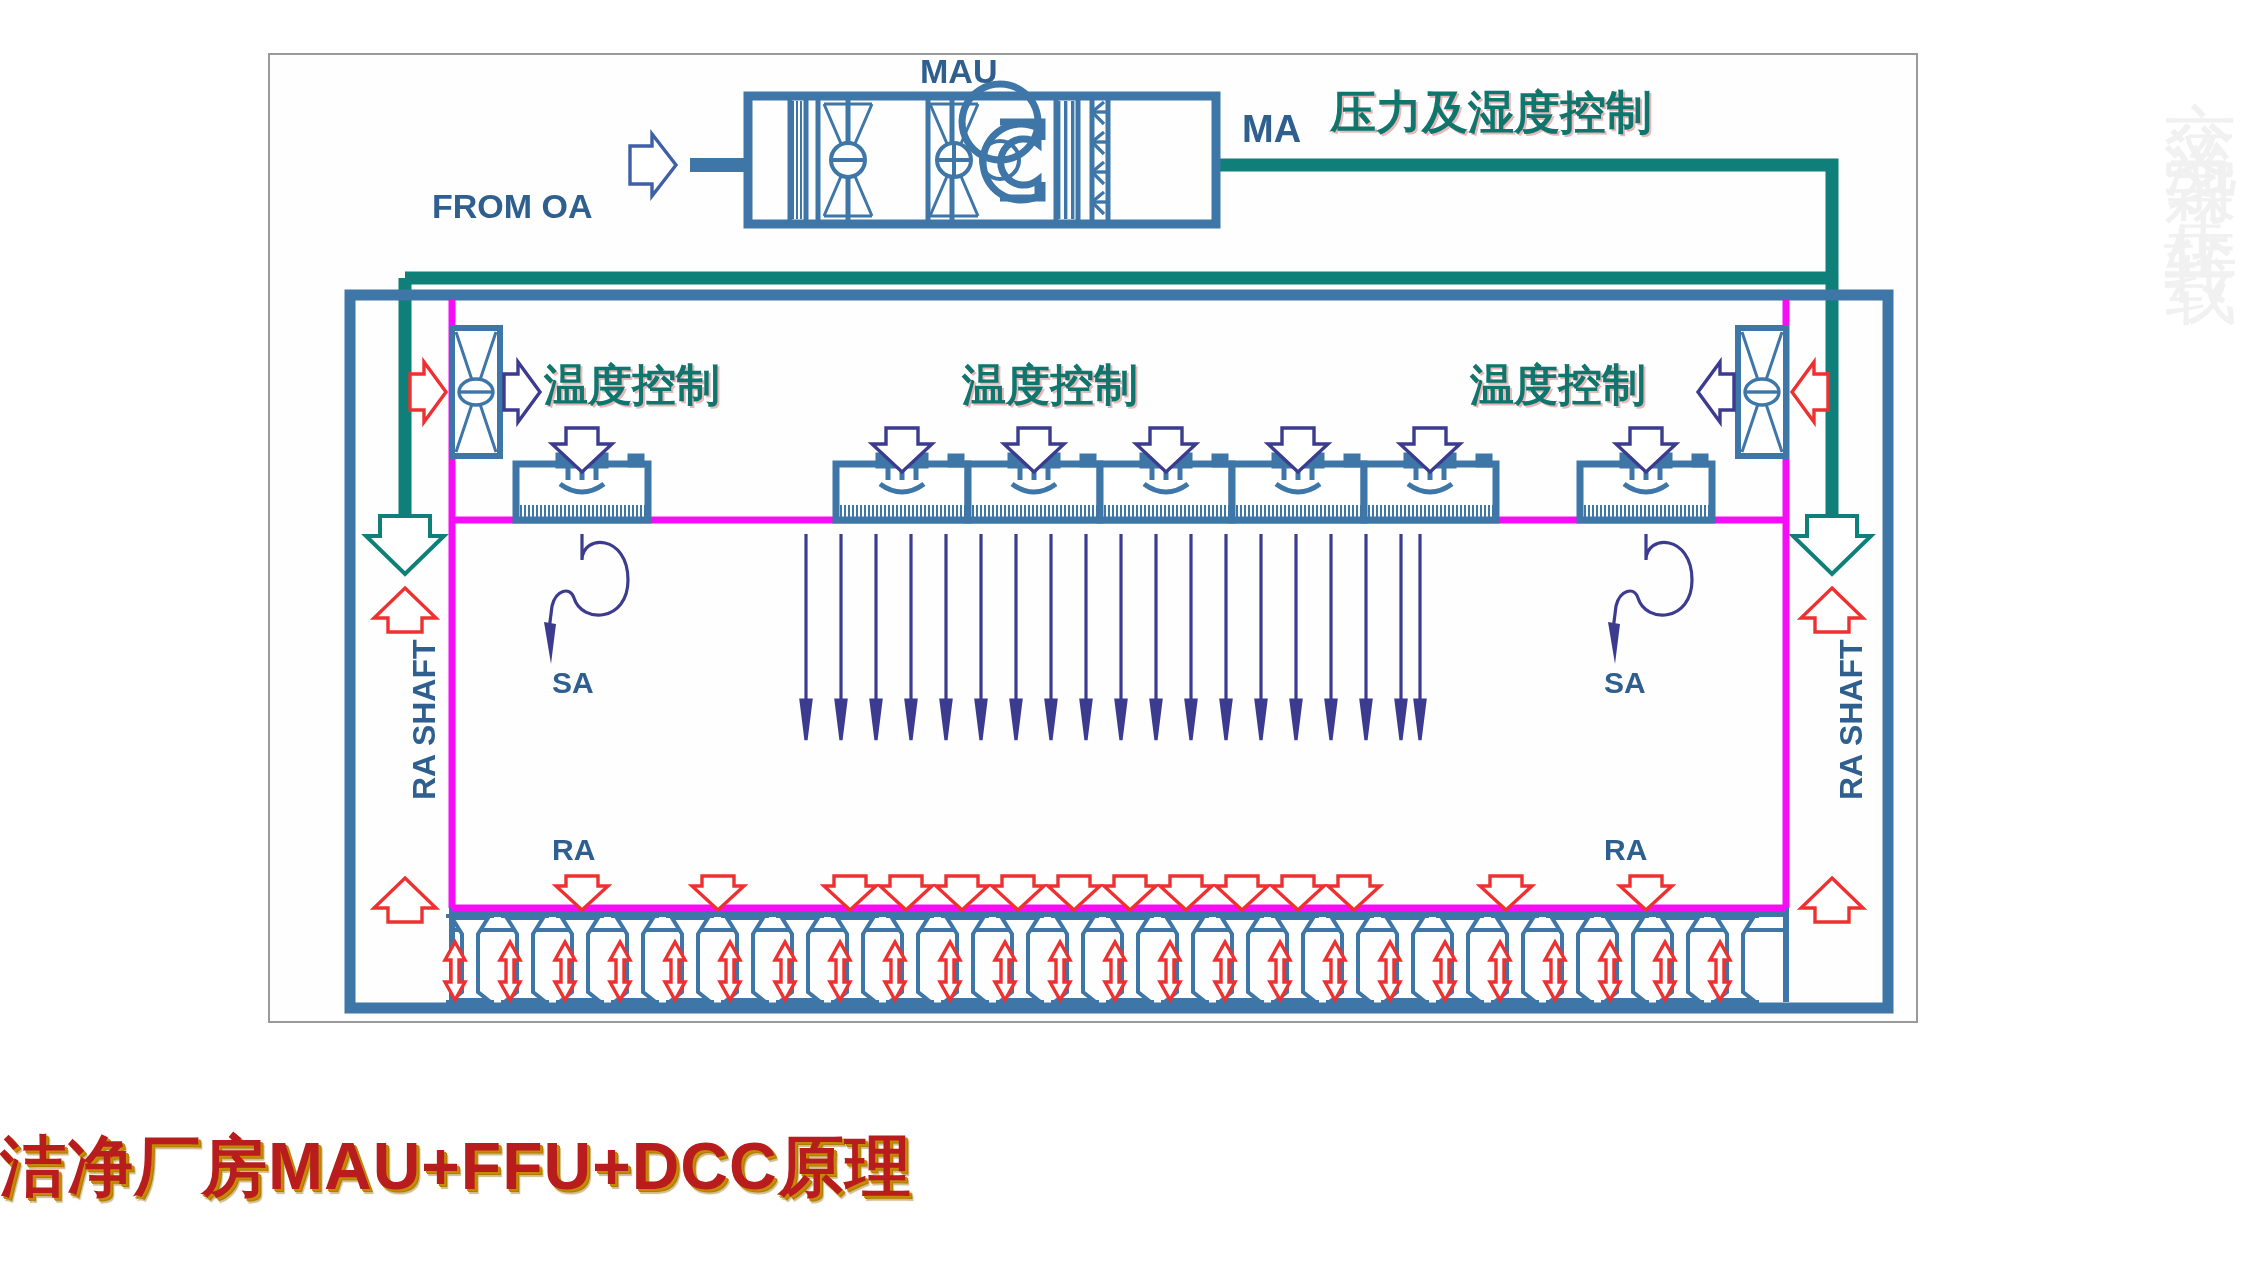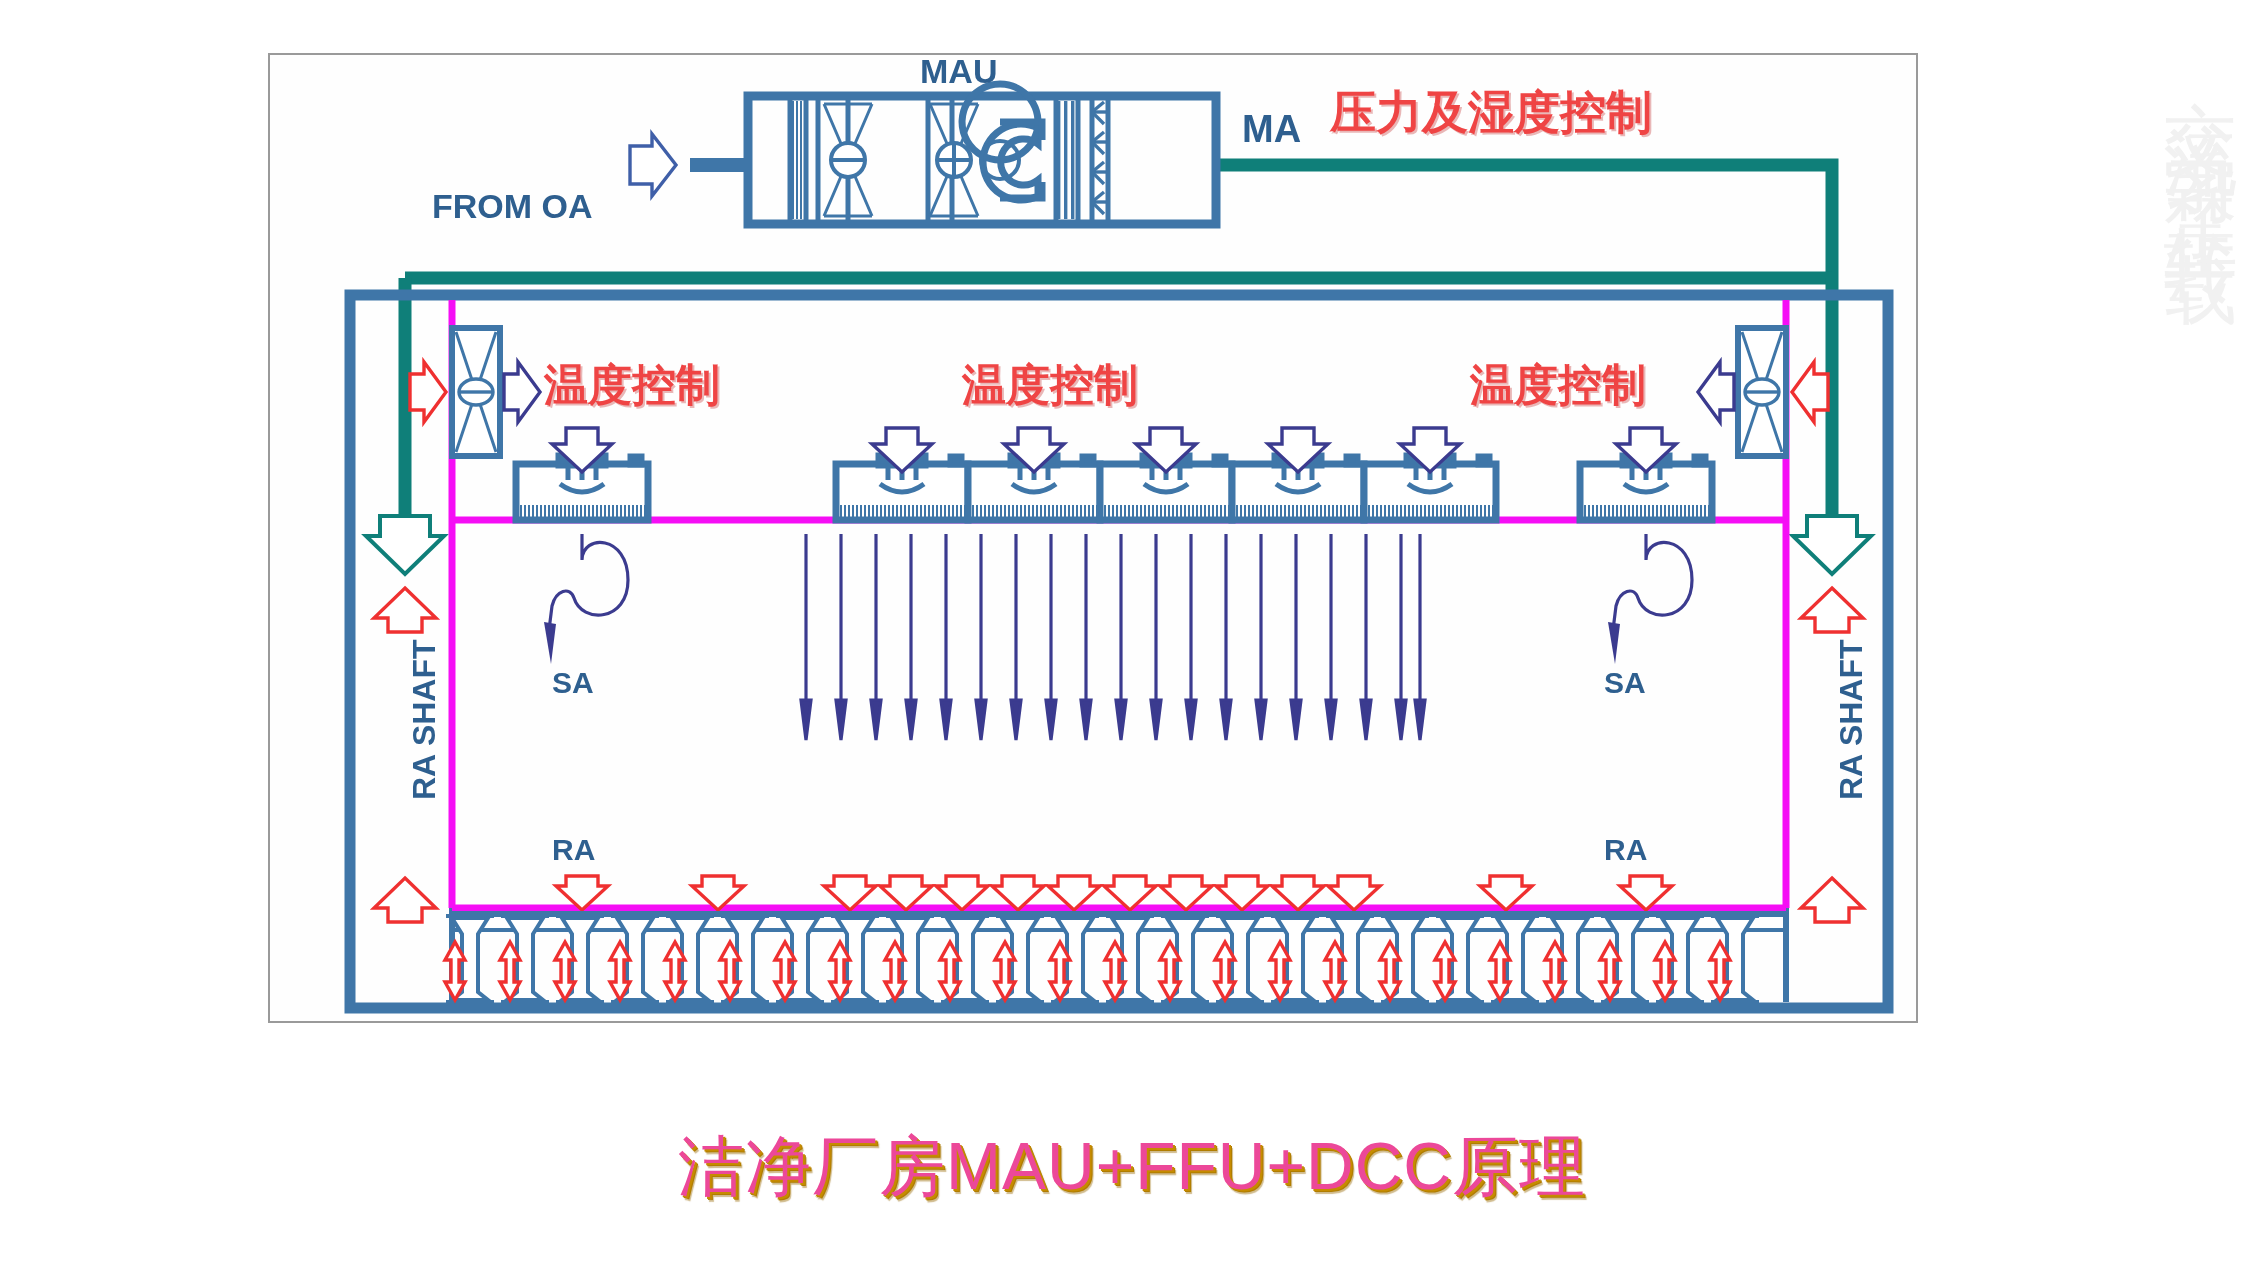--- a/index.html
+++ b/index.html
@@ -2,25 +2,25 @@
 <html><head>
 <meta charset="utf-8">
 <style>
   html,body{margin:0;padding:0;background:#ffffff;}
   body{width:2264px;height:1274px;font-family:"Liberation Sans",sans-serif;overflow:hidden;position:relative;}
   #stage{position:absolute;left:0;top:0;width:2264px;height:1274px;background:#ffffff;}
   #frame{position:absolute;left:268px;top:53px;width:1650px;height:970px;border:2px solid #9a9a9a;background:#fefefe;box-sizing:border-box;}
   svg.layer{position:absolute;left:0;top:0;width:2264px;height:1274px;pointer-events:none;}
   .lbl{position:absolute;white-space:nowrap;}
   .lbl-blue{color:#2e5f8f;font-weight:bold;font-family:"Liberation Sans",sans-serif;}
-  .lbl-red{color:#ef4444;font-weight:bold;font-family:"DejaVu Serif",serif;
+  .lbl-red{color:#0f766e;font-weight:bold;font-family:"DejaVu Serif",serif;
            text-shadow:2px 2px 0 rgba(180,0,0,.28);}
-  .title-main{position:absolute;left:0;top:1122px;width:2264px;text-align:center;
-    font-family:"Liberation Sans",sans-serif;font-weight:normal;font-size:66px;letter-spacing:1px;
-    color:#ec4899;
+  .title-main{position:absolute;left:0;top:1122px;width:2264px;text-align:left;
+    font-family:"Liberation Sans",sans-serif;font-weight:bold;font-size:66px;letter-spacing:1px;
+    color:#b91c1c;
     text-shadow: 2px 2px 0 #c68b00, 3px 3px 0 #b07d00, 4px 5px 1px rgba(150,105,0,.45);}
   .wm{position:absolute;right:14px;top:40px;width:120px;color:#f1f1f1;
       font-family:"DejaVu Serif",serif;font-size:74px;line-height:96px;text-align:center;
       writing-mode:vertical-rl;letter-spacing:22px;user-select:none;}
   .vtext{position:absolute;transform-origin:0 0;}
 </style>
 </head>
 <body>
 
 <div id="stage">

